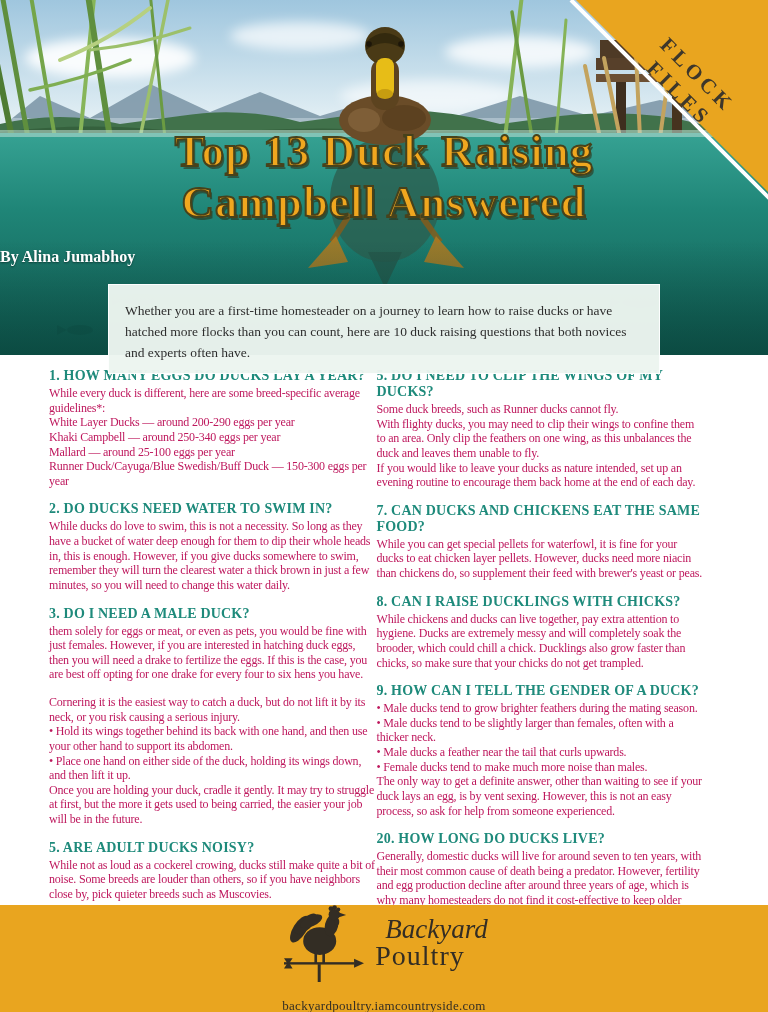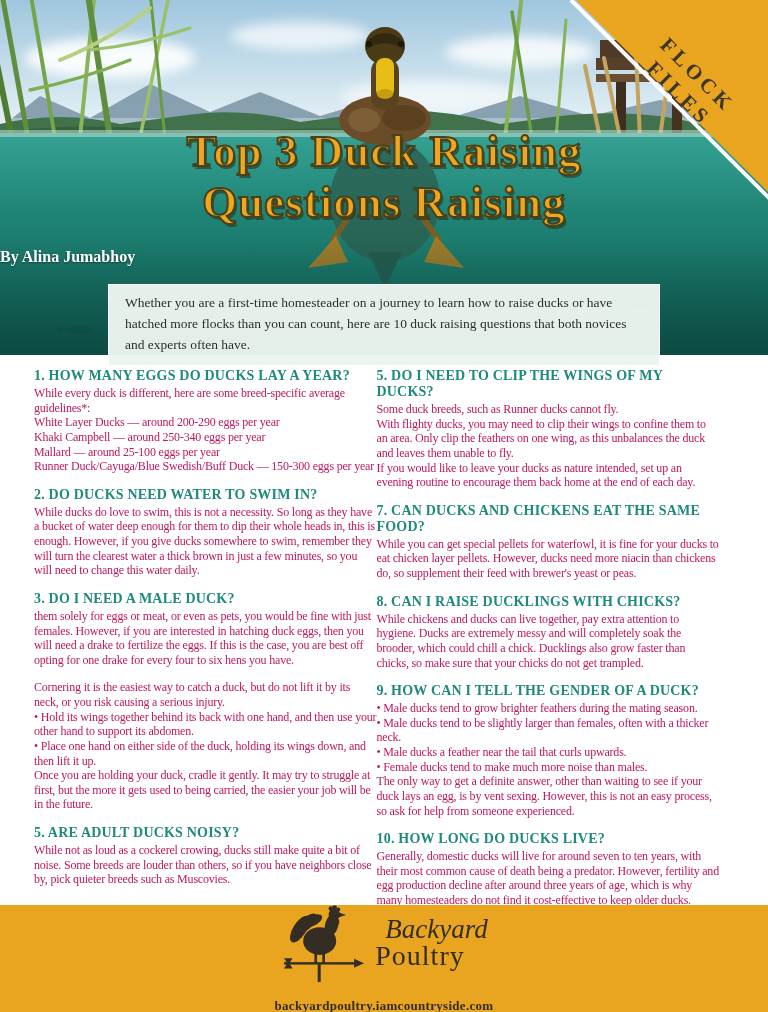--- a/index.html
+++ b/index.html
@@ -21,40 +21,40 @@
   .title{position:absolute;top:126px;left:0;width:768px;text-align:center;z-index:4;
          font-weight:bold;font-size:45px;line-height:1.13;color:#F0A71F;letter-spacing:1px;
          -webkit-text-stroke:2px #47421b;
          text-shadow:2px 3px 0 rgba(43,40,14,.55);}
   .byline{position:absolute;top:248px;left:0;width:768px;text-align:left;z-index:4;
           font-weight:bold;font-size:16px;color:#ffffff;text-shadow:0 1px 2px rgba(0,0,0,.45);}
 
   
   .intro-card{position:absolute;top:284px;left:108px;width:552px;z-index:4;box-sizing:border-box;
               background:rgba(236,245,240,.97);border:1px solid #fdfefe;
-              padding:8px 16px 9px;font-size:13.5px;line-height:1.55;color:#2e2e2e;}
+              padding:16px 16px 9px;font-size:13.5px;line-height:1.55;color:#2e2e2e;}
 
   
   .content{position:absolute;top:355px;left:0;width:753px;height:550px;box-sizing:border-box;
-           padding:13px 34px 0;display:flex;overflow:hidden;background:#ffffff;}
+           padding:13px 49px 0;display:flex;overflow:hidden;background:#ffffff;}
   .col{flex:1;min-width:0;}
   .q{margin:0 0 13px;}
   .q-heading{font-size:14px;font-weight:bold;color:#1E8A7B;letter-spacing:.2px;margin:0 0 2px;}
   .q-body{font-size:12px;line-height:1.22;letter-spacing:-0.2px;color:#be185d;margin:0;
           white-space:pre-line;}
 
   
   .footer{position:absolute;bottom:0;left:0;width:768px;height:107px;background:#E9A51F;
           display:flex;align-items:center;justify-content:center;z-index:4;}
   .logo-wrap{display:flex;flex-direction:column;align-items:center;color:#332d24;}
   .logo-row{display:flex;align-items:center;gap:9px;}
   .brand{display:flex;flex-direction:column;align-items:flex-start;}
   .brand-backyard{font-style:italic;font-size:27px;line-height:1;margin-left:10px;}
   .brand-poultry{font-size:28px;line-height:.92;letter-spacing:1px;}
-  .website{font-size:13px;font-weight:bold;letter-spacing:.3px;margin-top:16px;}
+  .website{font-size:13px;font-weight:normal;letter-spacing:.3px;margin-top:16px;}
 </style>
 </head>
 <body>
 
 <div class="page">
 
   <div class="header">
     <svg width="768" height="355" viewBox="0 0 768 355">
       <defs>
         <linearGradient id="sky" x1="0" y1="0" x2="0" y2="1">
@@ -165,22 +165,22 @@
       <polygon points="8,0 200,0 200,192" fill="#E9A51F"></polygon>
       <line x1="3" y1="0" x2="202" y2="199" stroke="#ffffff" stroke-width="4"></line>
     </svg>
     <div class="flock-label">
       <span>FLOCK</span>
       <span>FILES</span>
     </div>
   </div>
 
   <div class="title">
-    <div>Top 3 Duck Raising</div>
-    <div>Questions Raising</div>
+    <div>Top 13 Duck Raising</div>
+    <div>Campbell Answered</div>
   </div>
   <div class="byline">By Alina Jumabhoy</div>
   <div class="intro-card">Whether you are a first-time homesteader on a journey to learn how to raise ducks or have hatched more flocks than you can count, here are 10 duck raising questions that both novices and experts often have.</div>
 
   <div class="content">
     <div class="col">
       <div class="q">
         <h3 class="q-heading">1. HOW MANY EGGS DO DUCKS LAY A YEAR?</h3>
         <p class="q-body">While every duck is different, here are some breed-specific average guidelines*:
 White Layer Ducks — around 200-290 eggs per year
@@ -224,21 +224,21 @@
       </div>
       <div class="q">
         <h3 class="q-heading">9. HOW CAN I TELL THE GENDER OF A DUCK?</h3>
         <p class="q-body">• Male ducks tend to grow brighter feathers during the mating season.
 • Male ducks tend to be slightly larger than females, often with a thicker neck.
 • Male ducks a feather near the tail that curls upwards.
 • Female ducks tend to make much more noise than males.
 The only way to get a definite answer, other than waiting to see if your duck lays an egg, is by vent sexing. However, this is not an easy process, so ask for help from someone experienced.</p>
       </div>
       <div class="q">
-        <h3 class="q-heading">10. HOW LONG DO DUCKS LIVE?</h3>
+        <h3 class="q-heading">20. HOW LONG DO DUCKS LIVE?</h3>
         <p class="q-body">Generally, domestic ducks will live for around seven to ten years, with their most common cause of death being a predator. However, fertility and egg production decline after around three years of age, which is why many homesteaders do not find it cost-effective to keep older ducks.</p>
       </div>
     </div>
   </div>
 
   <div class="footer">
     <div class="logo-wrap">
       <div class="logo-row">
         <svg width="86" height="78" viewBox="0 0 130 118" fill="#332d24">
           <ellipse cx="30" cy="38" rx="23" ry="10" transform="rotate(-58 30 38)"></ellipse>

